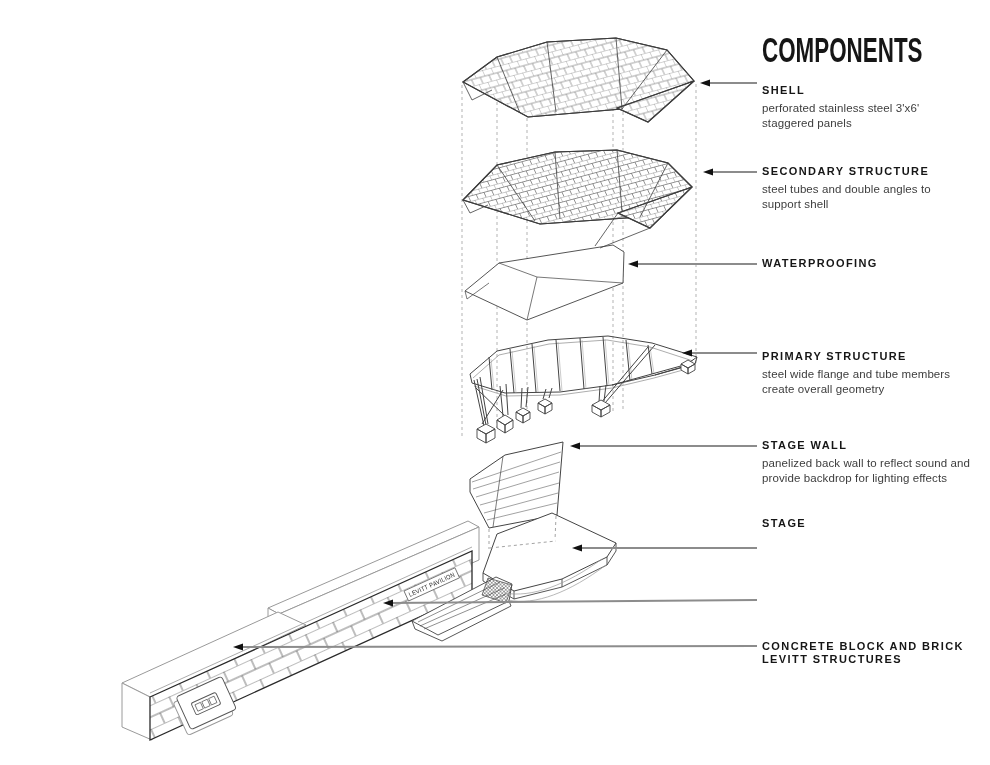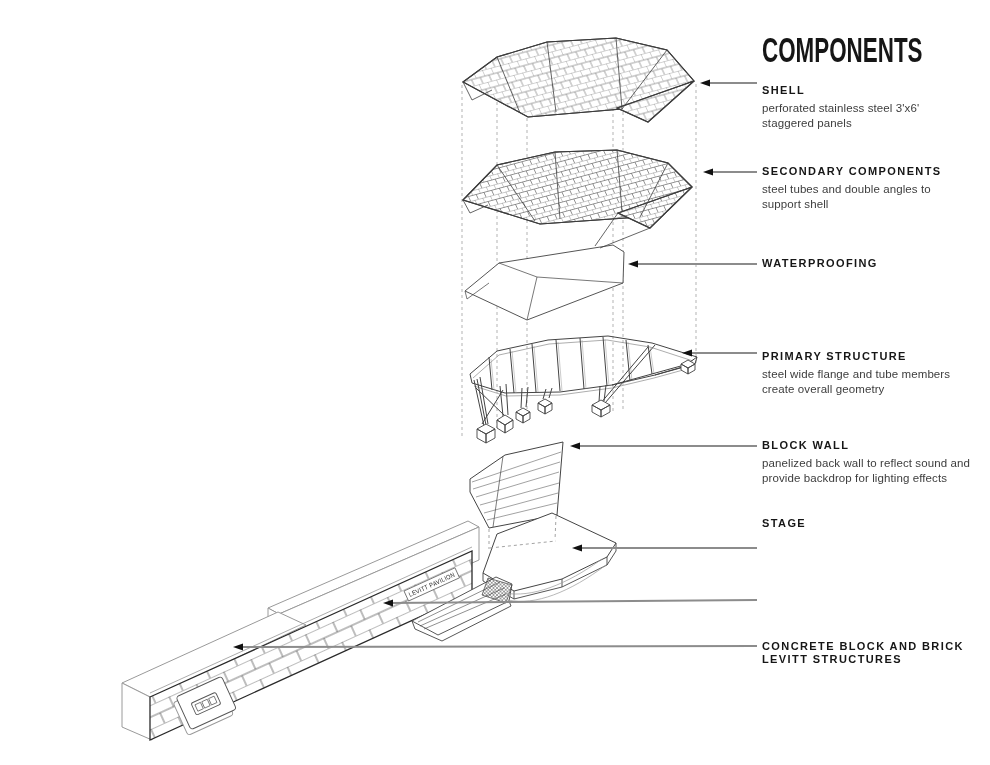--- a/index.html
+++ b/index.html
@@ -184,34 +184,34 @@
 </svg>
 
   <div class="title">COMPONENTS</div>
 
   <div class="comp" style="top:84px">
     <div class="lbl">SHELL</div>
     <div class="dsc">perforated stainless steel 3'x6'
 staggered panels</div>
   </div>
   <div class="comp" style="top:165px">
-    <div class="lbl">SECONDARY COMPONENTS</div>
+    <div class="lbl">SECONDARY STRUCTURE</div>
     <div class="dsc">steel tubes and double angles to
 support shell</div>
   </div>
   <div class="comp" style="top:257px">
     <div class="lbl">WATERPROOFING</div>
   </div>
   <div class="comp" style="top:350px">
     <div class="lbl">PRIMARY STRUCTURE</div>
     <div class="dsc">steel wide flange and tube members
 create overall geometry</div>
   </div>
   <div class="comp" style="top:439px">
-    <div class="lbl">BLOCK WALL</div>
+    <div class="lbl">STAGE WALL</div>
     <div class="dsc">panelized back wall to reflect sound and
 provide backdrop for lighting effects</div>
   </div>
   <div class="comp" style="top:517px">
     <div class="lbl">STAGE</div>
   </div>
   <div class="comp" style="top:640px">
     <div class="lbl">CONCRETE BLOCK AND BRICK
 LEVITT STRUCTURES</div>
   </div>

